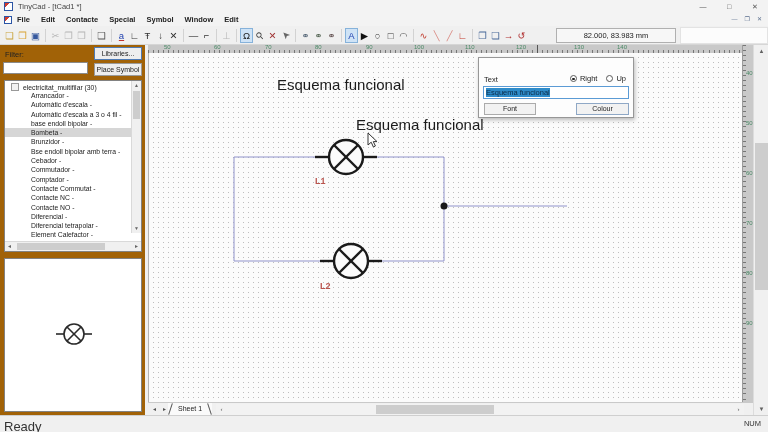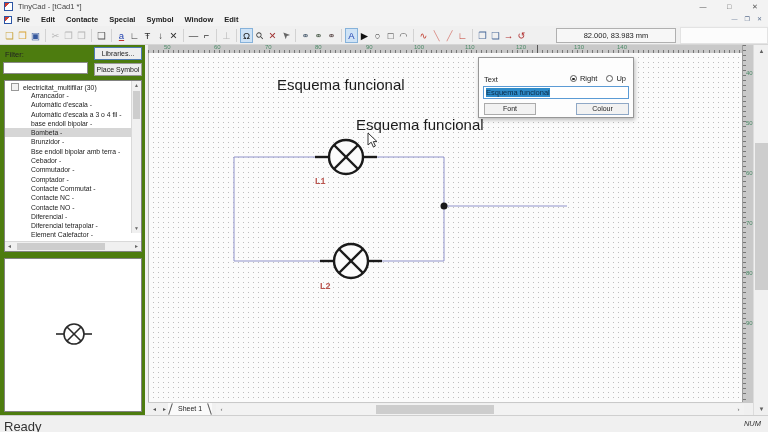--- a/index.html
+++ b/index.html
@@ -23,21 +23,21 @@
            border-bottom:1px solid #d6d6d6;display:flex;align-items:center;padding-left:3px;box-sizing:border-box;}
   .ticon{width:13px;height:15px;display:inline-flex;align-items:center;justify-content:center;
          font-size:9.5px;box-sizing:border-box;flex:none;}
   .ticon.act{background:#cfe3f6;border:1px solid #86b2da;}
   .ticon.dis{color:#b7b7b7;}
   .tsep{width:1px;height:13px;background:#d2d2d2;margin:0 3px;flex:none;}
   .coords{margin-left:28px;width:118px;height:13px;border:1px solid #b0b0b0;background:#f7f7f7;
           font-size:7.5px;text-align:center;line-height:13px;color:#222;flex:none;}
   .tfill{flex:1;height:15px;background:#fcfcfc;margin-left:4px;border:1px solid #e3e3e3;}
   
-  .sidebar{position:absolute;left:0;top:45px;width:145px;height:370px;background:#4d7c0f;}
+  .sidebar{position:absolute;left:0;top:45px;width:145px;height:370px;background:#a16207;}
   .flabel{position:absolute;left:5px;top:5px;font-size:7.5px;}
   .btn{position:absolute;background:#eee;border:1px solid #7f9db9;font-size:7px;text-align:center;box-sizing:border-box;}
   .libbtn{left:94px;top:2px;width:48px;height:13px;line-height:11px;border-color:#4f7bb5;}
   .placebtn{left:94px;top:18px;width:48px;height:13px;line-height:11px;border-color:#9a9a9a;}
   .finput{position:absolute;left:3px;top:17px;width:85px;height:12px;border:1px solid #8a8a8a;background:#fff;
           font-size:7px;box-sizing:border-box;padding:0 2px;font-family:"Liberation Sans",sans-serif;}
   .listbox{position:absolute;left:4px;top:35px;width:138px;height:172px;background:#fff;border:1px solid #828282;
            box-sizing:border-box;overflow:hidden;}
   .lhead{display:flex;align-items:center;font-size:6.8px;padding:2px 0 0 6px;white-space:nowrap;}
   .cbox{width:6px;height:6px;border:1px solid #999;background:#f2f2f2;margin-right:4px;flex:none;}
@@ -76,21 +76,21 @@
   .sheettab{position:absolute;left:20px;top:0;height:12px;padding:0 10px;font-size:7px;line-height:12px;background:#fafafa;}
   .sheettab::before,.sheettab::after{content:"";position:absolute;top:0;width:1px;height:12px;background:#555;}
   .sheettab::before{left:2px;transform:rotate(18deg);}
   .sheettab::after{right:2px;transform:rotate(-18deg);}
   .hscroll{position:absolute;left:68px;top:1px;width:528px;height:11px;background:#f2f2f2;}
   .harr{position:absolute;top:1px;width:9px;height:9px;font-size:6px;color:#555;text-align:center;line-height:9px;}
   .hthumb{position:absolute;left:160px;top:1px;width:118px;height:9px;background:#cdcdcd;}
   
   .statusbar{position:absolute;left:0;top:415px;width:768px;height:17px;background:#f0f0f0;border-top:1px solid #cfcfcf;box-sizing:border-box;}
   .stleft{position:absolute;left:4px;top:3px;font-size:13px;color:#333;}
-  .stright{position:absolute;right:7px;top:3px;font-size:7.5px;color:#333;font-style:italic;}
+  .stright{position:absolute;right:7px;top:3px;font-size:7.5px;color:#333;}
   
   .dialog{position:absolute;left:478px;top:57px;width:156px;height:61px;background:#fdfdfd;border:1px solid #979797;
           box-shadow:1px 2px 4px rgba(0,0,0,.25);box-sizing:border-box;z-index:10;}
   .dtitle{font-size:7.5px;color:#222;padding:2px 0 0 4px;height:12px;box-sizing:border-box;}
   .dlabel{position:absolute;left:5px;top:17px;font-size:7.5px;}
   .dradios{position:absolute;right:7px;top:16px;display:flex;gap:9px;align-items:center;}
   .radio{display:inline-flex;align-items:center;gap:3px;font-size:7.5px;}
   .rdot{width:7px;height:7px;border:1px solid #5a5a5a;border-radius:50%;box-sizing:border-box;position:relative;background:#fff;}
   .rdot.sel::after{content:"";position:absolute;left:1.5px;top:1.5px;width:2.5px;height:2.5px;border-radius:50%;background:#222;}
   .dinput{position:absolute;left:4px;top:28px;width:146px;height:13px;border:1px solid #5b9bd5;background:#fff;

